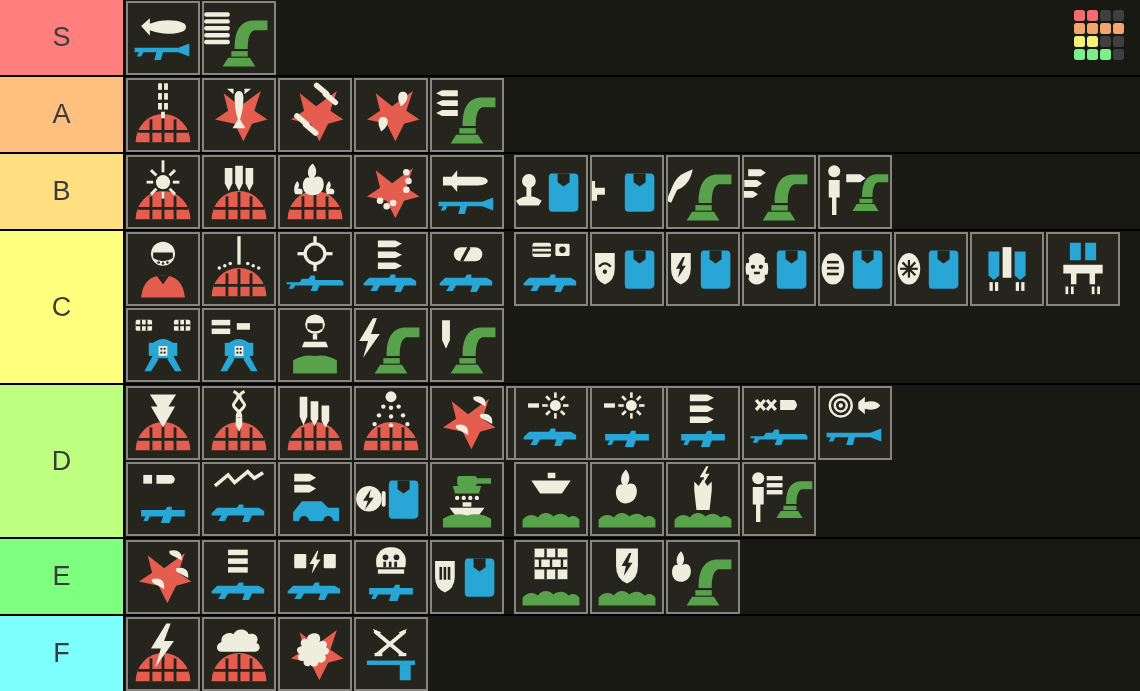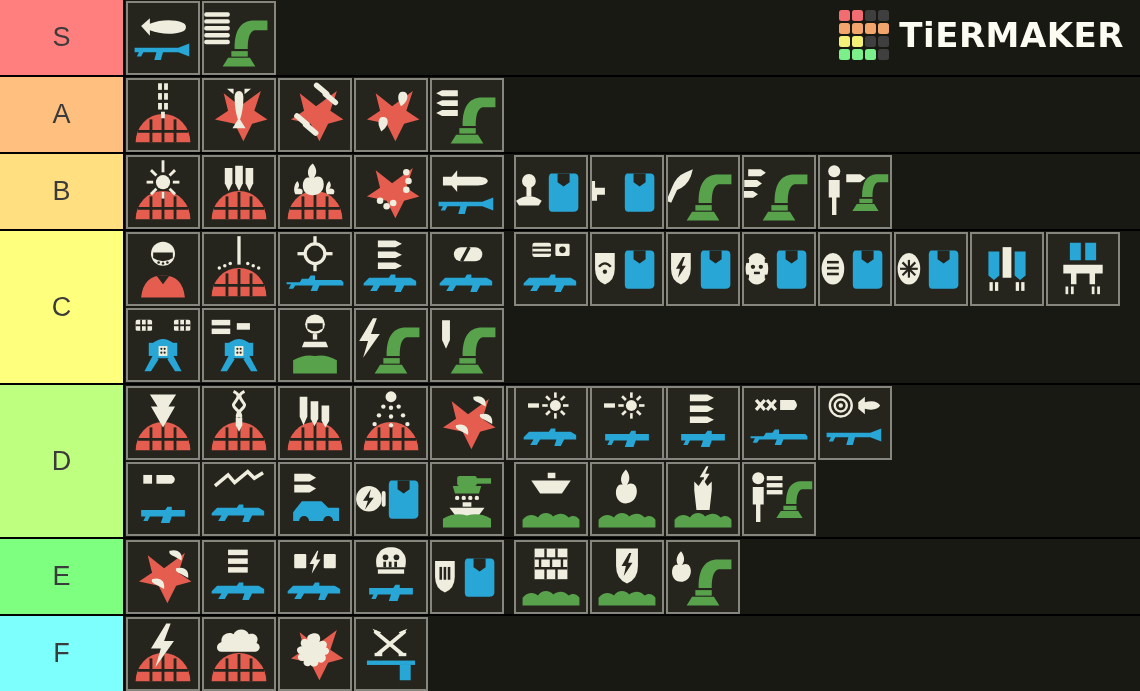--- a/index.html
+++ b/index.html
@@ -1016,15 +1016,14 @@
         <span style="background: rgb(243, 166, 107);"></span>
         <span style="background: rgb(245, 241, 120);"></span>
         <span style="background: rgb(245, 241, 120);"></span>
         <span style="background: rgb(63, 63, 63);"></span>
         <span style="background: rgb(63, 63, 63);"></span>
         <span style="background: rgb(122, 239, 138);"></span>
         <span style="background: rgb(122, 239, 138);"></span>
         <span style="background: rgb(122, 239, 138);"></span>
         <span style="background: rgb(63, 63, 63);"></span>
       </div>
-    <div class="logo-text">TiERMAKER</div>
   </div>
 </div>
 
 </body></html>

